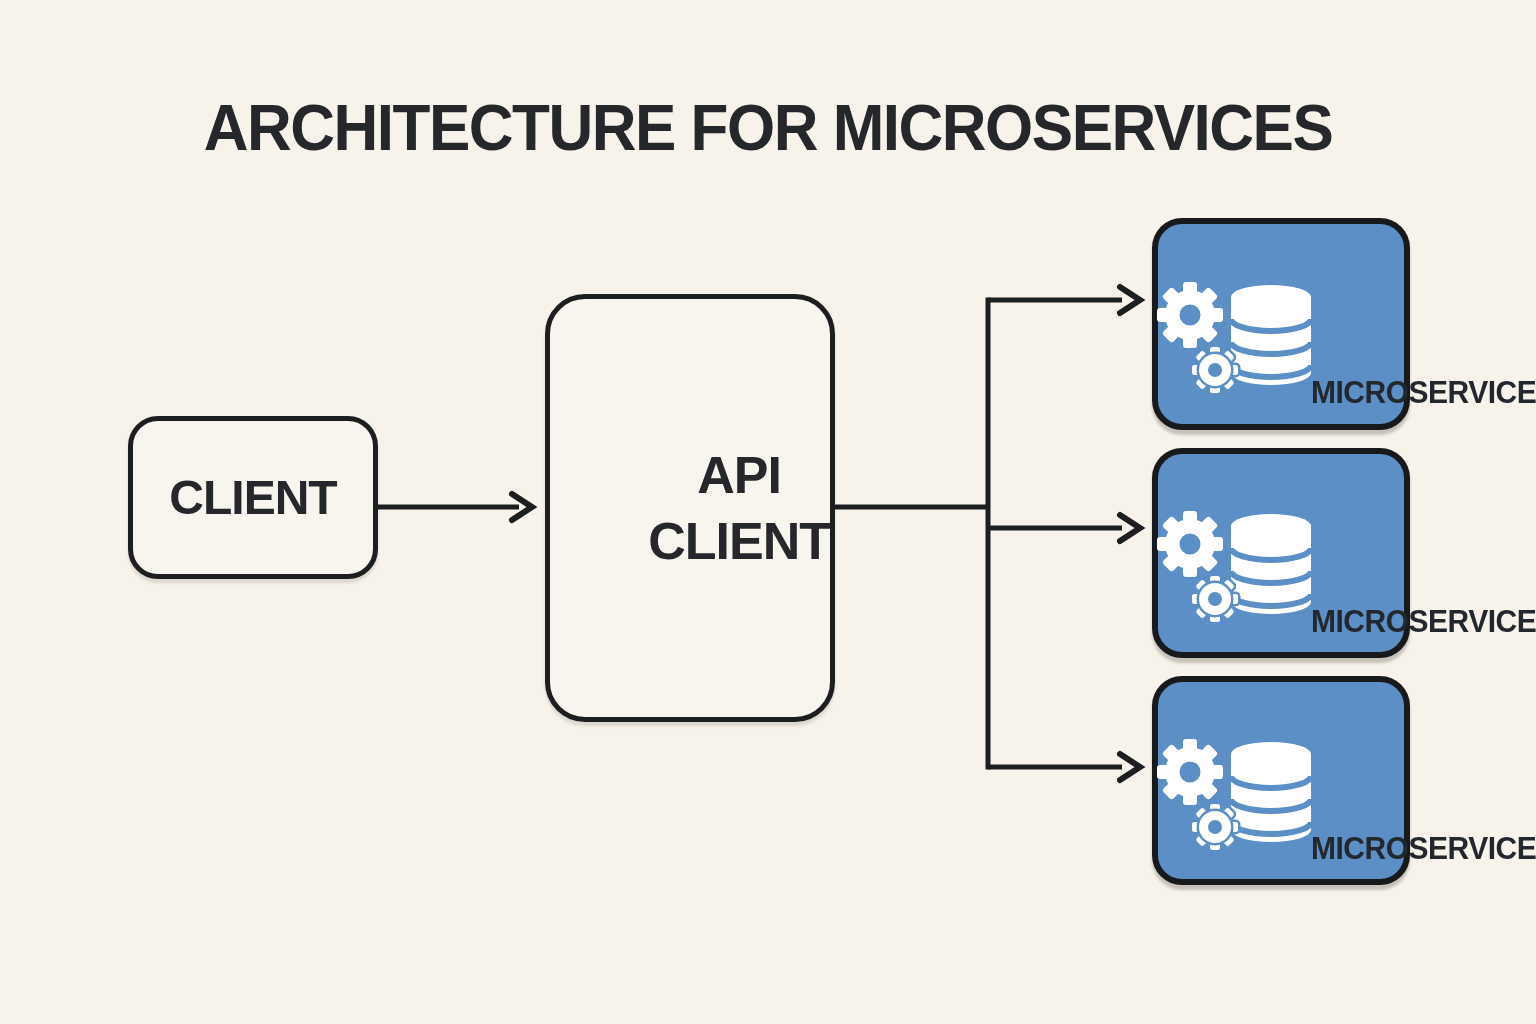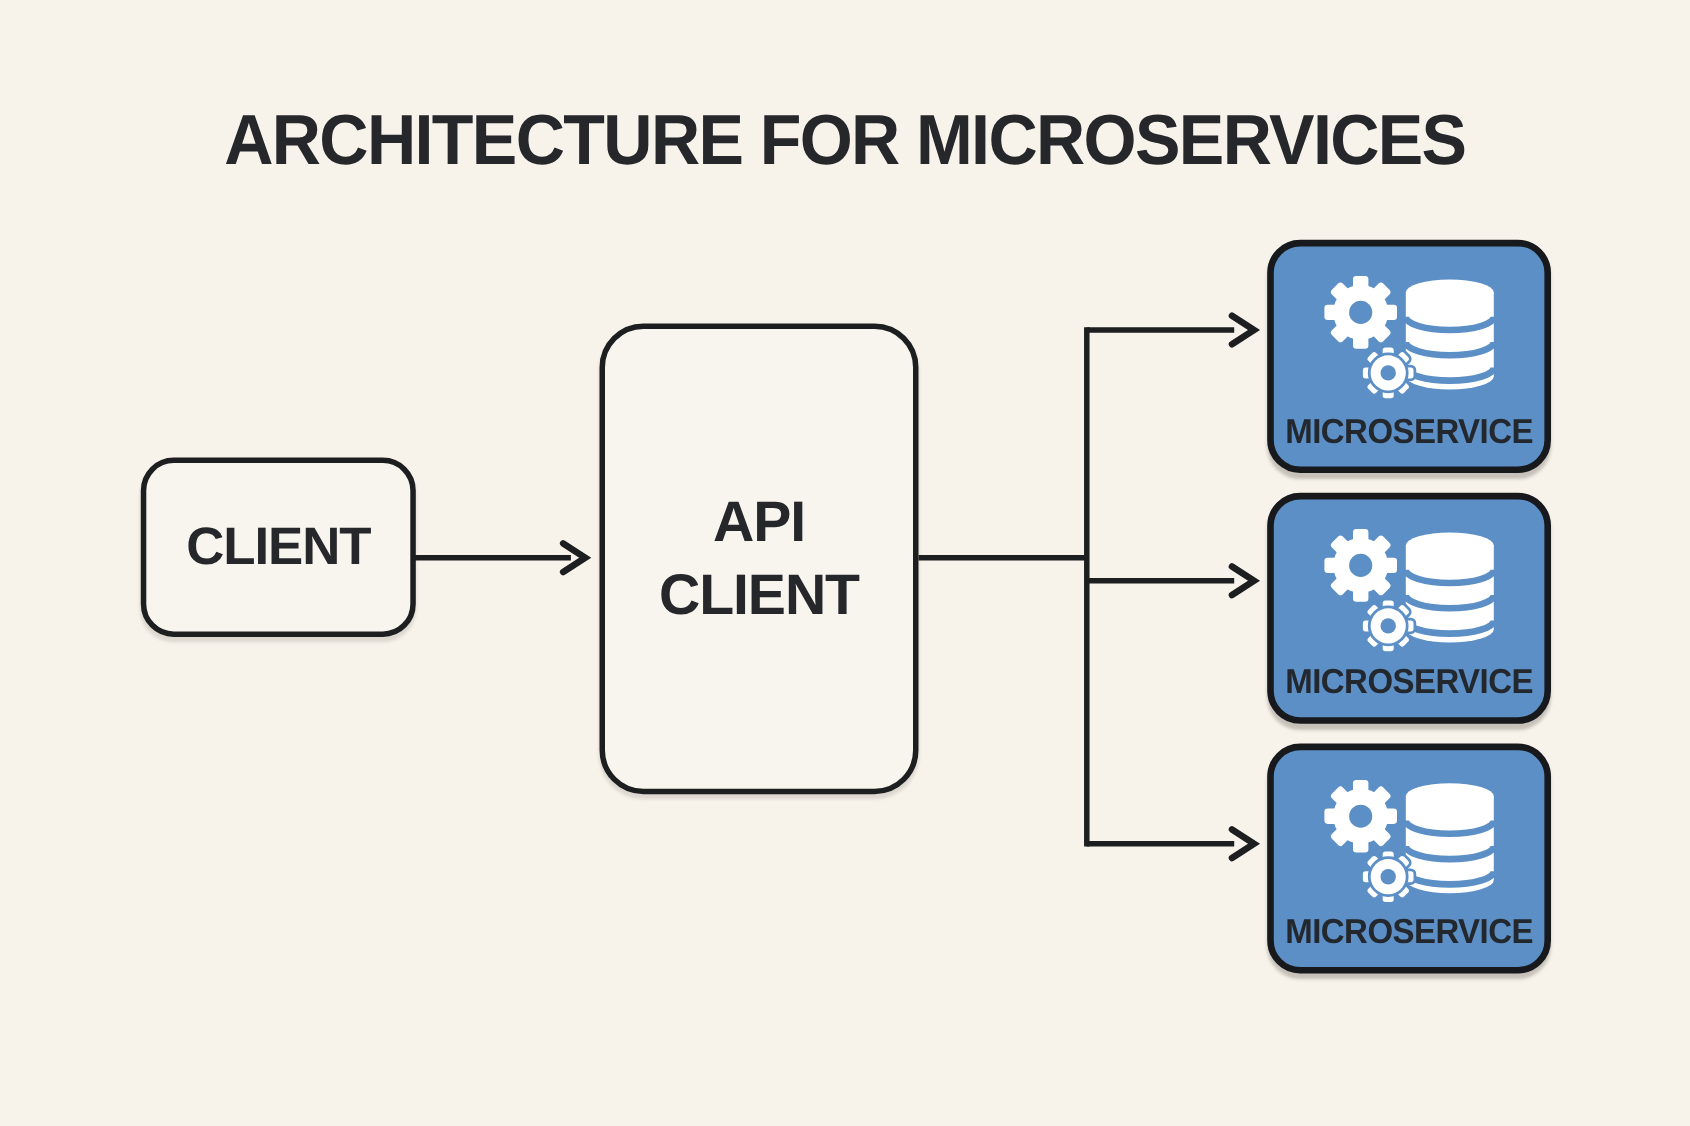--- a/index.html
+++ b/index.html
@@ -22,26 +22,26 @@
   .connectors .wire{stroke:var(--line);stroke-width:5;fill:none;}
   .connectors .head{stroke:var(--line);stroke-width:6;fill:none;stroke-linecap:round;stroke-linejoin:miter;}
 
   .node{
     position:absolute;display:flex;align-items:center;justify-content:center;
     background:var(--node-fill);border:5px solid var(--line);
     box-shadow:0 4px 3px rgba(60,52,40,.14);
     color:var(--title-text);font-weight:700;text-align:center;
   }
   .client{left:128px;top:416px;width:250px;height:163px;border-radius:30px;font-size:48px;letter-spacing:-1px;}
-  .gateway{left:545px;top:294px;width:290px;height:428px;border-radius:40px;font-size:52px;line-height:1.27;letter-spacing:-1px;}
+  .gateway{left:545px;top:294px;width:290px;height:428px;border-radius:40px;font-size:52px;line-height:1.27;letter-spacing:-1px;justify-content:flex-end;}
   .gateway .gw-line{display:block;}
 
   .service{
     position:absolute;left:1152px;width:258px;
-    display:flex;flex-direction:column;align-items:center;
+    display:flex;flex-direction:row;align-items:center;
     background:var(--service-fill);border:6px solid var(--service-border);
     border-radius:30px;box-shadow:0 5px 3px rgba(50,45,35,.25);
   }
   .service-1{top:218px;height:212px;}
   .service-2{top:448px;height:210px;}
   .service-3{top:676px;height:209px;}
   .service svg{margin-top:26px;overflow:visible;}
   .service .svc-label{
     margin-top:auto;margin-bottom:14px;
     font-size:30px;font-weight:700;letter-spacing:-.5px;

